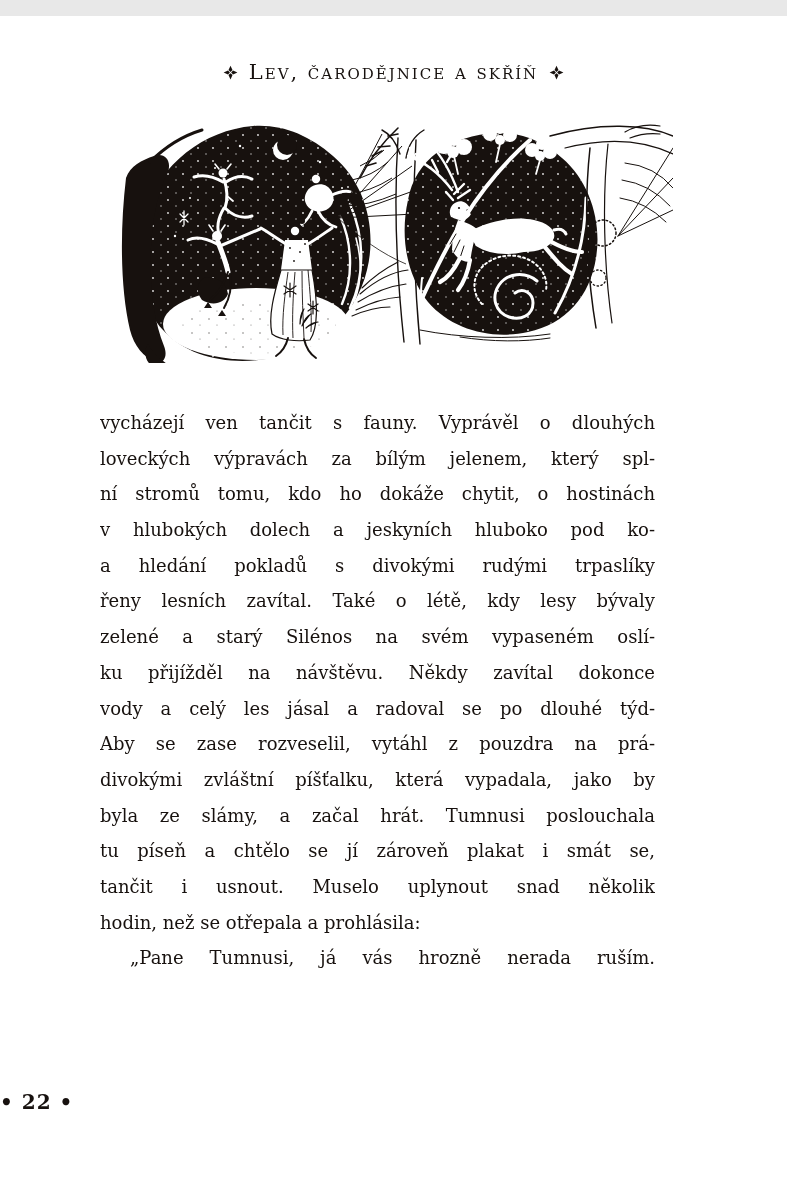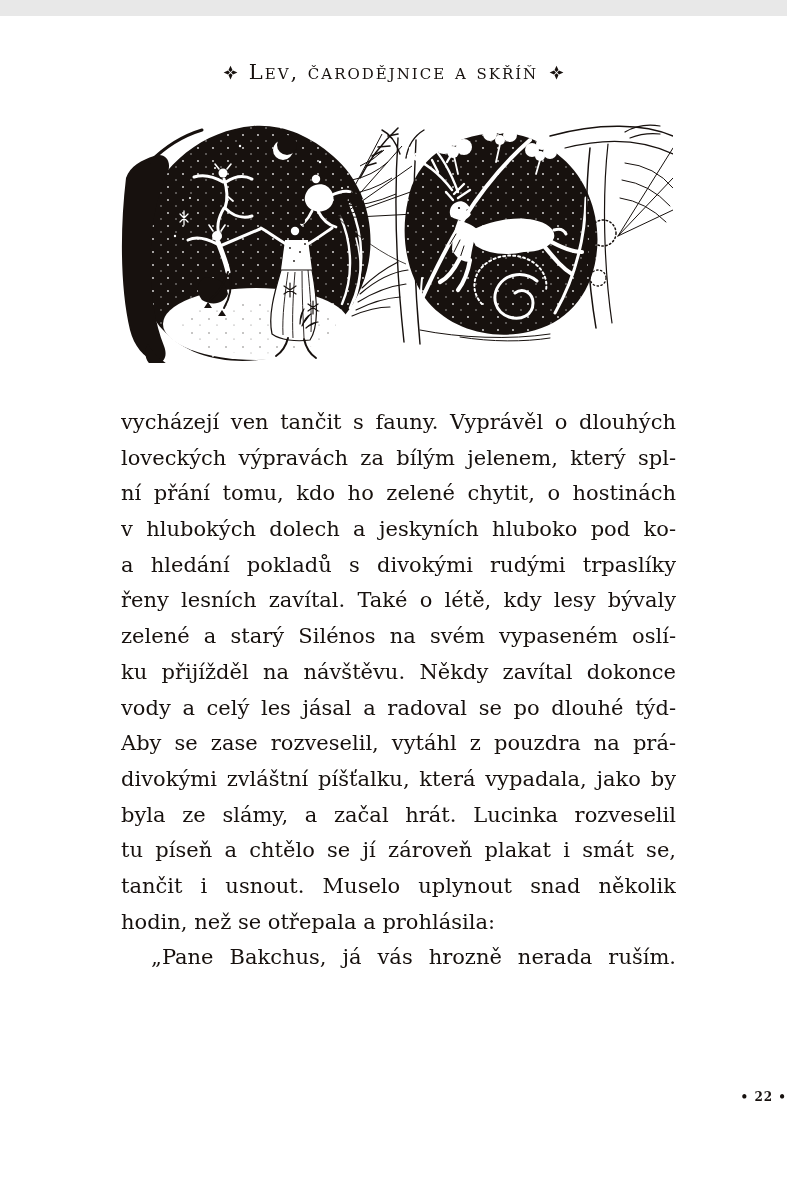--- a/index.html
+++ b/index.html
@@ -12,29 +12,29 @@
     position:absolute;top:44px;left:0;width:100%;text-align:center;
     font-size:20px;white-space:nowrap;color:#17110e;
   }
   .running-head .title{
     font-variant:small-caps;letter-spacing:2px;font-size:21px;
   }
   .orn{display:inline-block;vertical-align:-1px;margin:0 11px;}
   .orn svg{width:15px;height:15px;display:inline-block;}
   .illustration{position:absolute;left:120px;top:102px;width:553px;height:245px;}
   .body-text{
-    position:absolute;left:121px;top:389px;width:555px;
-    font-size:21px;line-height:35.7px;
+    position:absolute;left:100px;top:389px;width:555px;
+    font-size:18px;line-height:35.7px;
   }
   .line{height:35.7px;overflow:hidden;}
   .jz{text-align:justify;text-align-last:justify;}
   .ind{text-indent:30px;}
   .footer{
-    position:absolute;left:0;top:1074px;width:100%;text-align:right;
-    font-size:12px;font-weight:700;letter-spacing:1px;
+    position:absolute;left:0;top:1074px;width:100%;text-align:left;
+    font-size:20px;font-weight:700;letter-spacing:1px;
   }
 </style>
 </head>
 <body>
 
 <div class="page">
 
   <div class="running-head">
     <span class="orn"><svg viewBox="0 0 24 24" fill="#17110e">
           <path d="M12 1 L15.2 8 L12 11 L8.8 8 Z"></path>
@@ -290,31 +290,31 @@
       <path d="M505,45 Q535,48 553,70" stroke-width="1"></path>
       <path d="M502,62 Q530,66 550,88" stroke-width="1"></path>
       <path d="M500,80 Q526,84 546,104" stroke-width="1"></path>
       <path d="M505,14 C515,8 528,6 540,8 M510,20 C520,16 530,15 540,16" stroke-width="1.2"></path>
     </g>
   </svg>
 
   <div class="body-text">
       <div class="line jz">vycházejí ven tančit s fauny. Vyprávěl o dlouhých</div>
       <div class="line jz">loveckých výpravách za bílým jelenem, který spl-</div>
-      <div class="line jz">ní přání tomu, kdo ho zelené chytit, o hostinách</div>
+      <div class="line jz">ní stromů tomu, kdo ho dokáže chytit, o hostinách</div>
       <div class="line jz">v hlubokých dolech a jeskyních hluboko pod ko-</div>
       <div class="line jz">a hledání pokladů s divokými rudými trpaslíky</div>
       <div class="line jz">řeny lesních zavítal. Také o létě, kdy lesy bývaly</div>
       <div class="line jz">zelené a starý Silénos na svém vypaseném oslí-</div>
       <div class="line jz">ku přijížděl na návštěvu. Někdy zavítal dokonce</div>
       <div class="line jz">vody a celý les jásal a radoval se po dlouhé týd-</div>
       <div class="line jz">Aby se zase rozveselil, vytáhl z pouzdra na prá-</div>
       <div class="line jz">divokými zvláštní píšťalku, která vypadala, jako by</div>
-      <div class="line jz">byla ze slámy, a začal hrát. Lucinka rozveselil</div>
+      <div class="line jz">byla ze slámy, a začal hrát. Tumnusi poslouchala</div>
       <div class="line jz">tu píseň a chtělo se jí zároveň plakat i smát se,</div>
       <div class="line jz">tančit i usnout. Muselo uplynout snad několik</div>
       <div class="line">hodin, než se otřepala a prohlásila:</div>
-      <div class="line jz ind">„Pane Bakchus, já vás hrozně nerada ruším.</div>
+      <div class="line jz ind">„Pane Tumnusi, já vás hrozně nerada ruším.</div>
     </div>
 
   <div class="footer">• 22 •</div>
 
 </div>
 
 </body></html>

